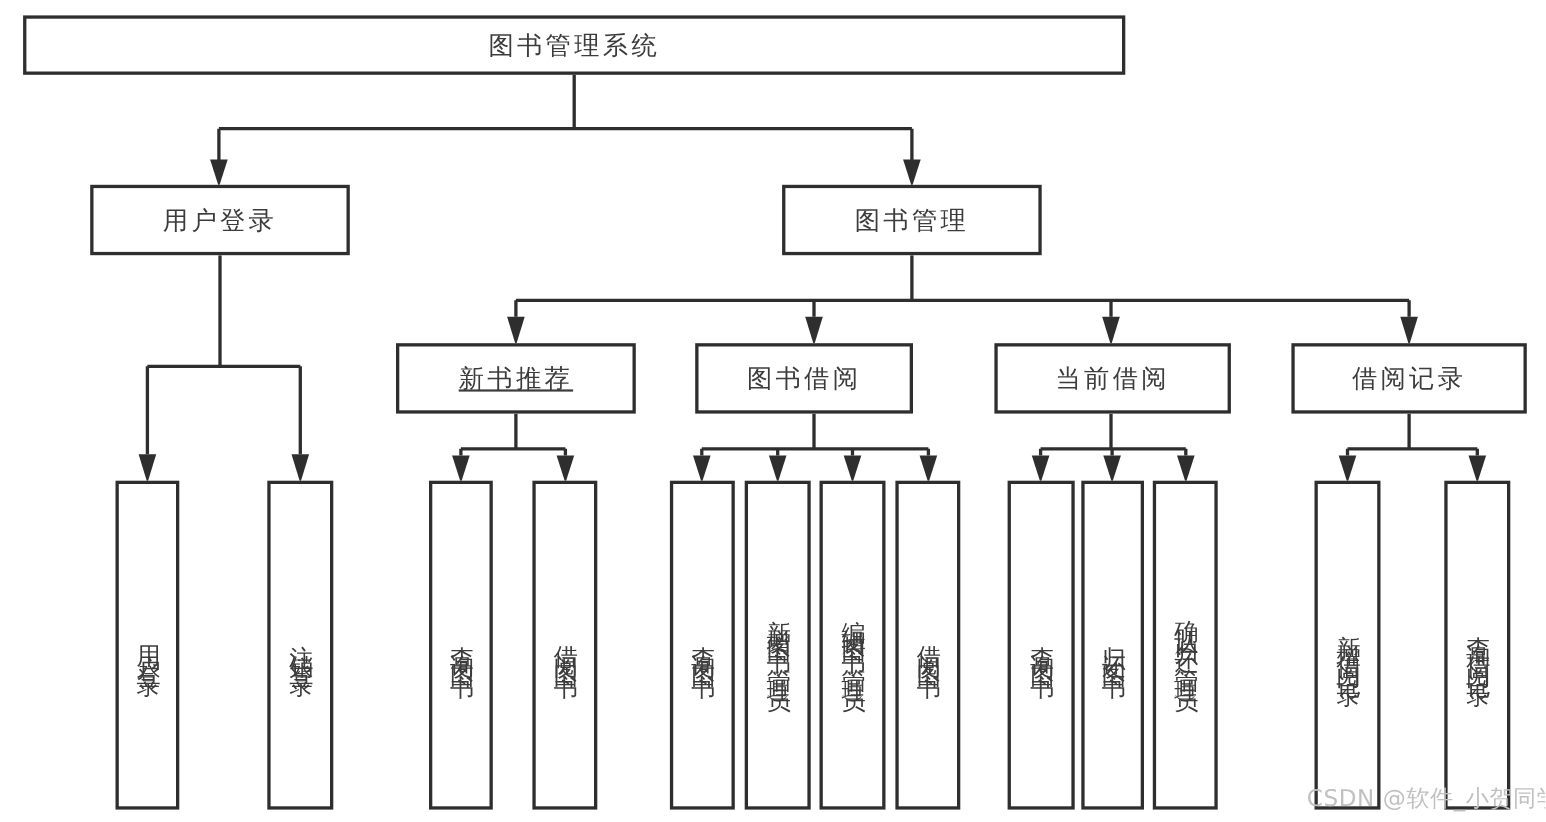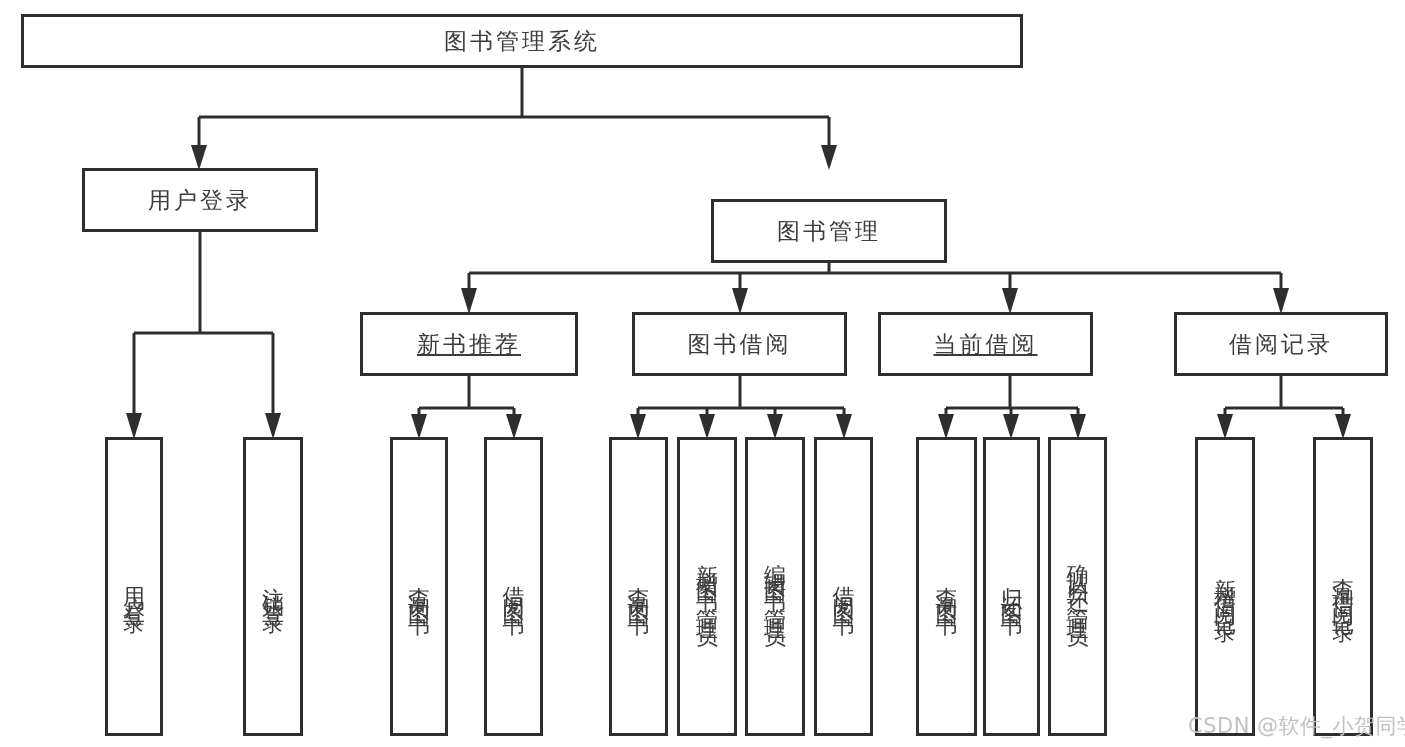--- a/index.html
+++ b/index.html
@@ -32,24 +32,24 @@
     line-height:1; white-space:nowrap;
   }
   .watermark {
     position:absolute; left:1188px; top:712px;
     font-size:21px; color:#c1c1c1; letter-spacing:0.5px;
     white-space:nowrap;
   }
   
   #n-root           { left:21px;  top:14px;  width:1002px; height:54px; }
   #n-user-login     { left:82px;  top:168px; width:236px;  height:64px; }
-  #n-book-mgmt      { left:711px; top:168px; width:236px;  height:64px;margin-top:31px; }
+  #n-book-mgmt      { left:711px; top:168px; width:236px;  height:64px; }
   #n-new-book-rec   { left:360px; top:312px; width:218px;  height:64px;text-decoration:underline; }
-  #n-book-borrow    { left:632px; top:312px; width:215px;  height:64px; }
-  #n-current-borrow { left:878px; top:312px; width:215px;  height:64px;text-decoration:underline; }
+  #n-book-borrow    { left:632px; top:312px; width:198px;  height:64px; }
+  #n-current-borrow { left:904px; top:312px; width:215px;  height:64px; }
   #n-borrow-records { left:1174px;top:312px; width:214px;  height:64px; }
   #l-user-login  { left:105px;  width:58px; }
   #l-logout      { left:243px;  width:60px; }
   #l-nbr-query   { left:390px;  width:58px; }
   #l-nbr-borrow  { left:484px;  width:59px; }
   #l-bb-query    { left:609px;  width:59px; }
   #l-bb-add      { left:677px;  width:60px; }
   #l-bb-edit     { left:745px;  width:60px; }
   #l-bb-borrow   { left:814px;  width:59px; }
   #l-cb-query    { left:916px;  width:61px; }

